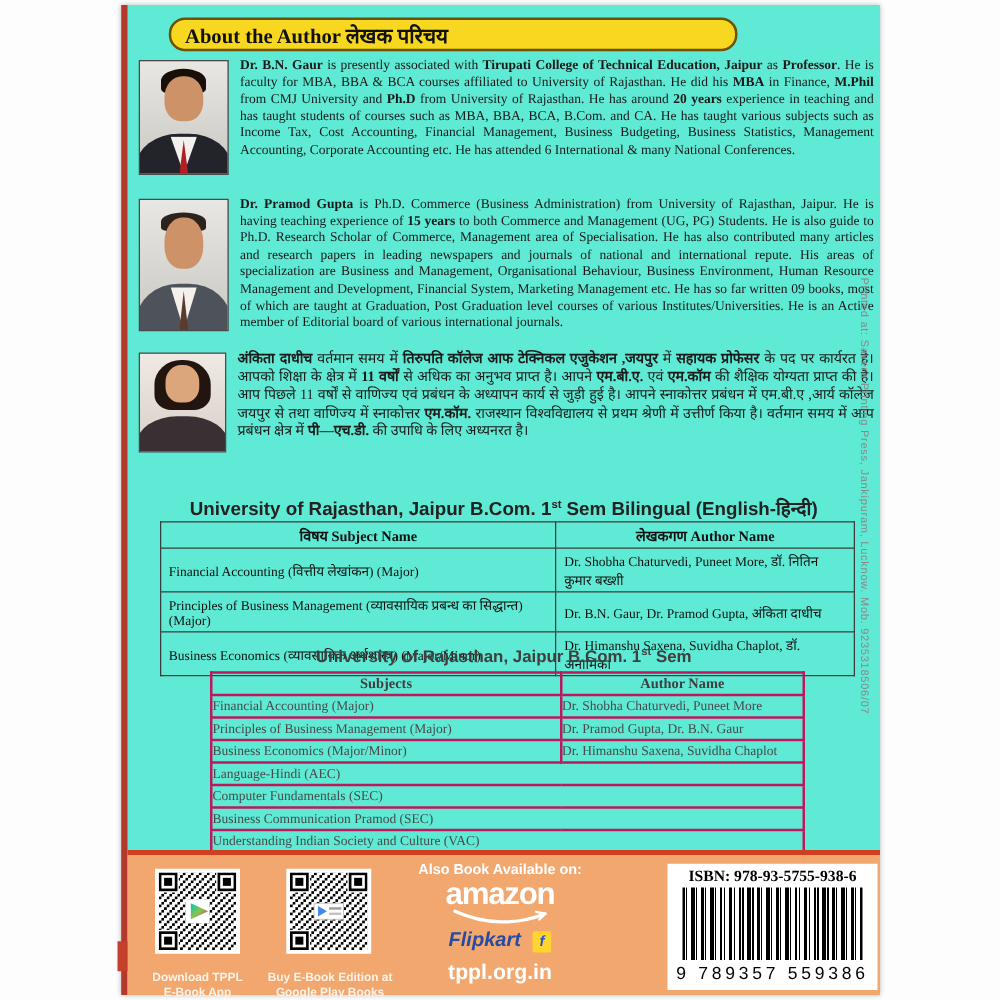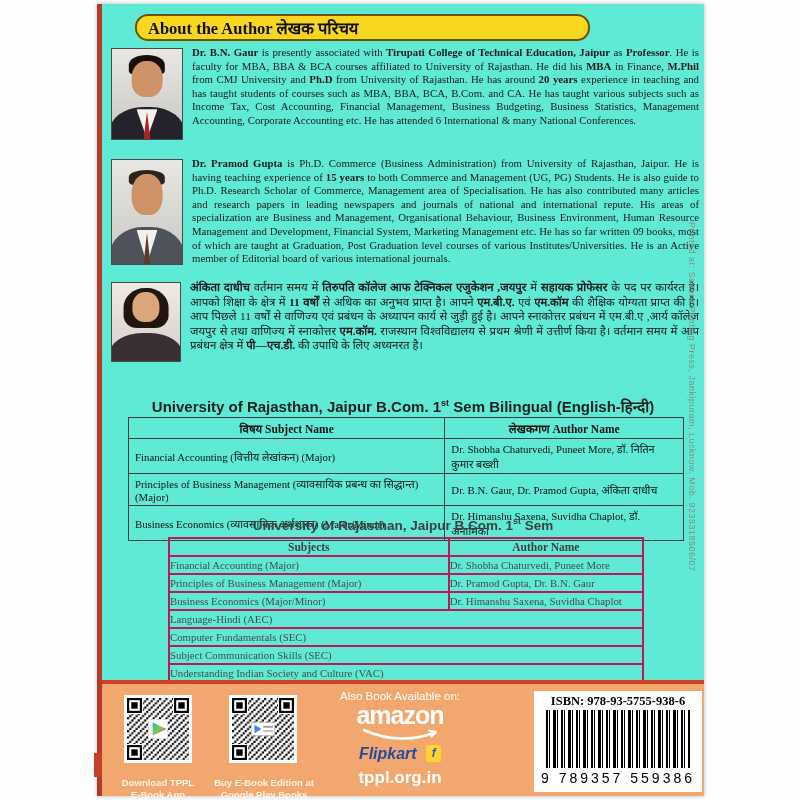--- a/index.html
+++ b/index.html
@@ -54,21 +54,21 @@
   .footer { position:absolute; left:0; top:676px; width:100%; height:116px;
             background:#f2a76f; border-top:4px solid #cf3f20; font-family:"Liberation Sans",sans-serif; }
   .qr-box { position:absolute; top:11px; width:68px; height:68px; background:#fff; padding:3px; }
   .qr-box svg { width:100%; height:100%; display:block; }
   #qr1 { left:22px; } #qr2 { left:127px; }
   .qr-label { position:absolute; top:93px; width:118px; text-align:center; color:#fdf3e6;
               font-weight:bold; font-size:9.5px; line-height:11.5px; }
   #qr1-label { left:-3px; } #qr2-label { left:103px; }
 
   .avail { position:absolute; left:218px; top:6px; width:160px; text-align:center;
-           color:#fff; font-weight:normal; font-size:11.5px; }
+           color:#fff; font-weight:bold; font-size:11.5px; }
   .amazon-wrap { position:absolute; left:218px; top:19px; width:160px; text-align:center; color:#fff; }
   .amazon-txt { font-weight:bold; font-size:25px; letter-spacing:-1px; line-height:24px; font-family:"Liberation Sans",sans-serif; }
   .flip-row { position:absolute; left:218px; top:60px; width:160px; text-align:center; }
   .flip-txt { font-style:italic; font-weight:bold; font-size:16px; color:#274b9f; vertical-align:middle; }
   .flip-bag { display:inline-block; vertical-align:middle; margin-left:5px; width:15px; height:17px;
               background:#ffd built42d; background:#ffd42d; border-radius:2px; color:#2c59c4;
               font-style:italic; font-weight:bold; font-size:12px; line-height:17px; text-align:center; }
   .site { position:absolute; left:218px; top:84px; width:160px; text-align:center;
           color:#fff; font-weight:bold; font-size:17px; }
 
@@ -188,21 +188,21 @@
       <td>Business Economics (Major/Minor)</td>
       <td>Dr. Himanshu Saxena, Suvidha Chaplot</td>
     </tr>
     <tr>
           <td colspan="2">Language-Hindi (AEC)</td>
         </tr>
     <tr>
           <td colspan="2">Computer Fundamentals (SEC)</td>
         </tr>
     <tr>
-          <td colspan="2">Subject Communication Skills (SEC)</td>
+          <td colspan="2">Business Communication Pramod (SEC)</td>
         </tr>
     <tr>
           <td colspan="2">Understanding Indian Society and Culture (VAC)</td>
         </tr>
   </tbody>
     </table>
 
   <div class="footer">
     <div class="qr-box" id="qr1">
       <svg viewBox="0 0 29 29">

